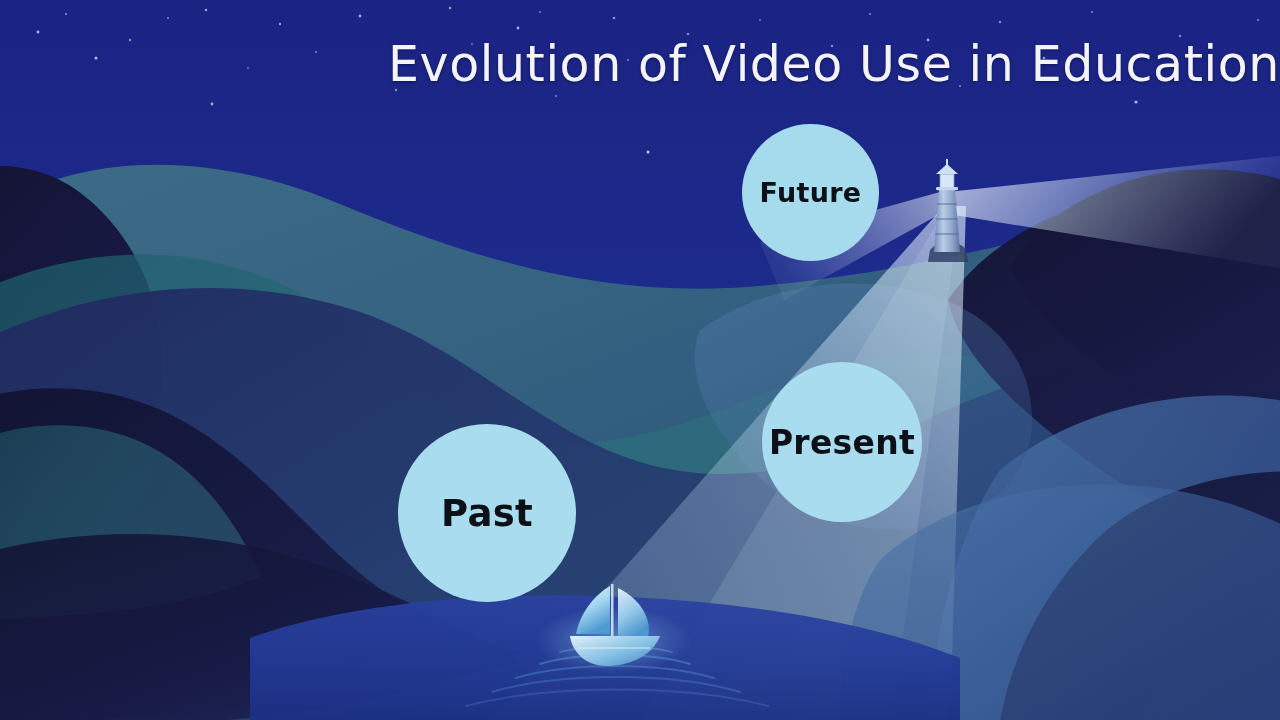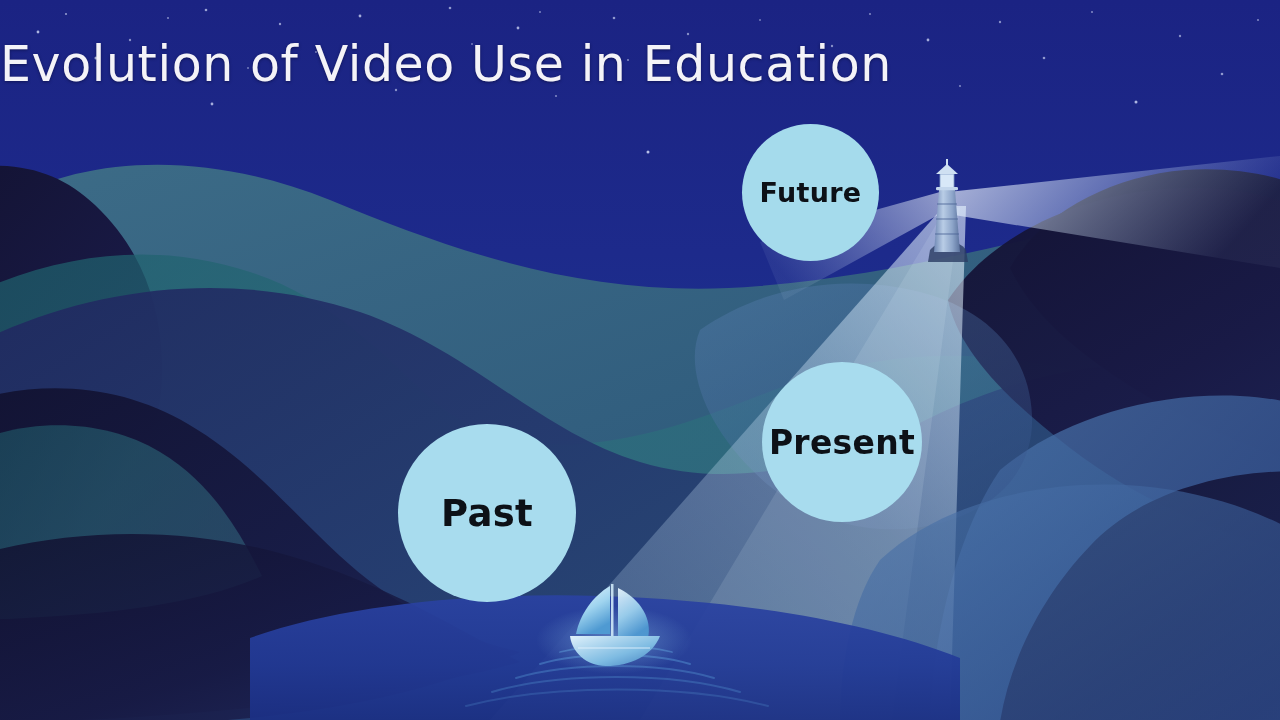--- a/index.html
+++ b/index.html
@@ -23,21 +23,21 @@
     inset: 0;
     width: 1280px;
     height: 720px;
     display: block;
   }
   .slide-title {
     position: absolute;
     left: 0;
     top: 36px;
     width: 1280px;
-    text-align: left;
+    text-align: right;
     font-family: "DejaVu Sans", sans-serif;
     font-size: 49px;
     font-weight: 400;
     letter-spacing: 0.6px;
     color: #f4f3f8;
     z-index: 40;
     text-shadow: 0 1px 3px rgba(8,10,50,0.55);
     white-space: nowrap;
   }
   .node {

